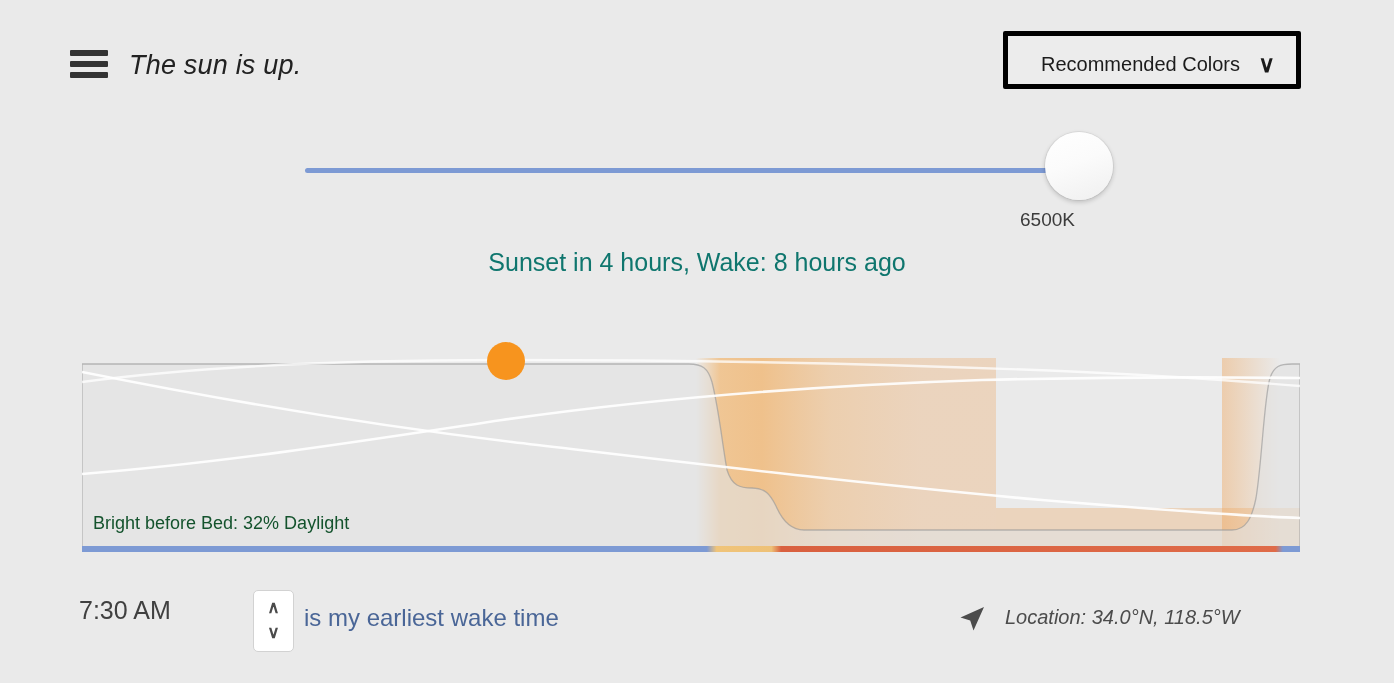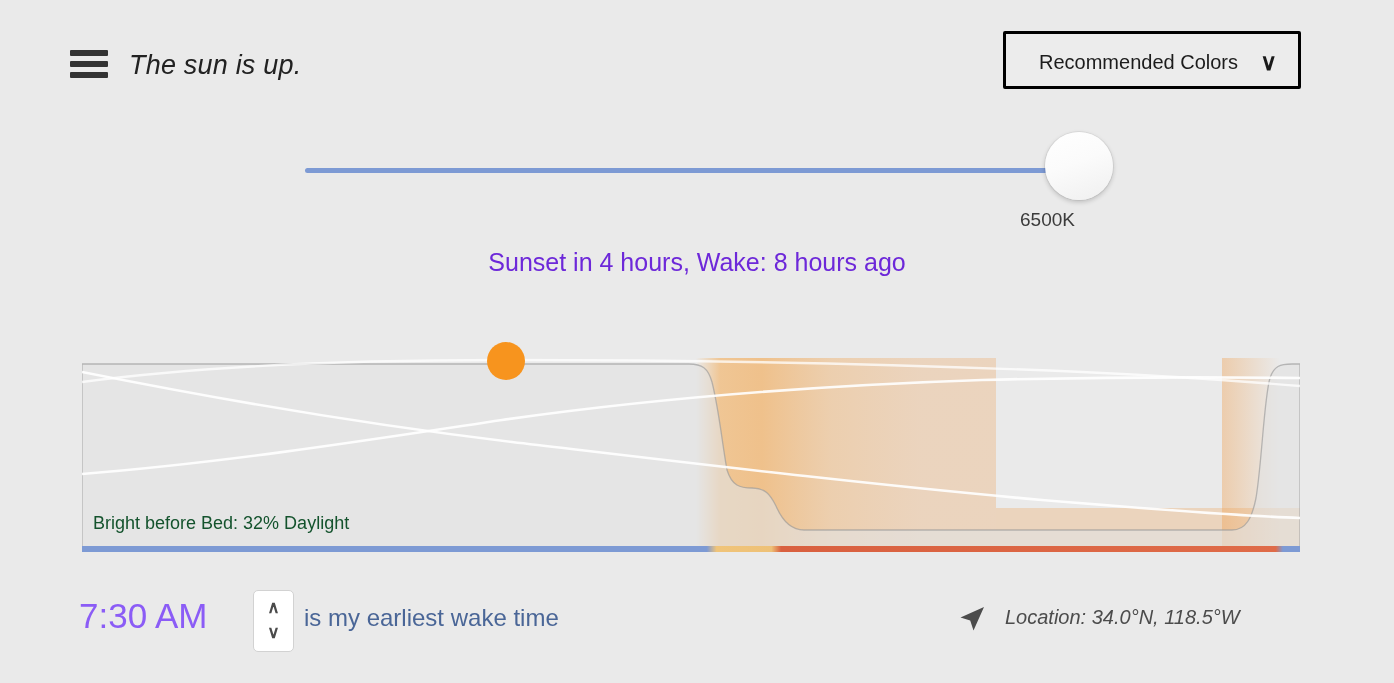--- a/index.html
+++ b/index.html
@@ -57,21 +57,21 @@
     font-style: italic;
   }
 
   #colors-dropdown {
     position: absolute;
     left: 1003px;
     top: 31px;
     width: 298px;
     height: 58px;
     background: #ececec;
-    border: 3px solid #000000;
+    border: 5px solid #000000;
     border-radius: 2px;
     cursor: pointer;
     box-sizing: border-box;
   }
   #colors-dropdown-label {
     position: absolute;
     left: 33px;
     top: 17px;
     font-size: 20px;
     color: #1c1c1c;
@@ -126,21 +126,21 @@
   }
 
   
   #sun-status {
     position: absolute;
     left: 0;
     top: 248px;
     width: 1394px;
     text-align: center;
     font-size: 25px;
-    color: #6d28d9;
+    color: #0f766e;
   }
 
   
   #chart {
     position: absolute;
     left: 82px;
     top: 358px;
     width: 1218px;
     height: 200px;
   }
@@ -164,22 +164,22 @@
     border-radius: 50%;
     background: #f7941e;
     cursor: grab;
   }
 
   
   #wake-time-value {
     position: absolute;
     left: 79px;
     top: 596px;
-    font-size: 35px;
-    color: #8b5cf6;
+    font-size: 25px;
+    color: #404040;
     white-space: nowrap;
   }
   #wake-time-stepper {
     position: absolute;
     left: 253px;
     top: 590px;
     width: 41px;
     height: 62px;
     background: #ffffff;
     border: 1px solid #d2d2d2;

